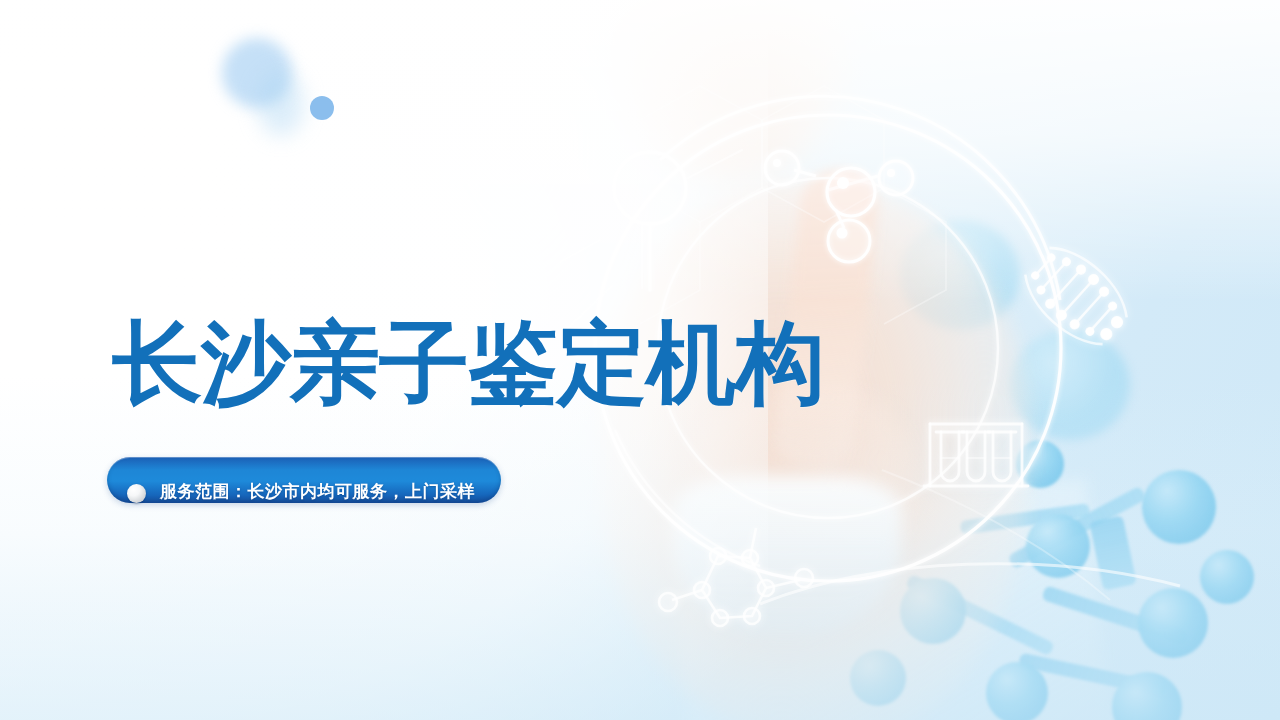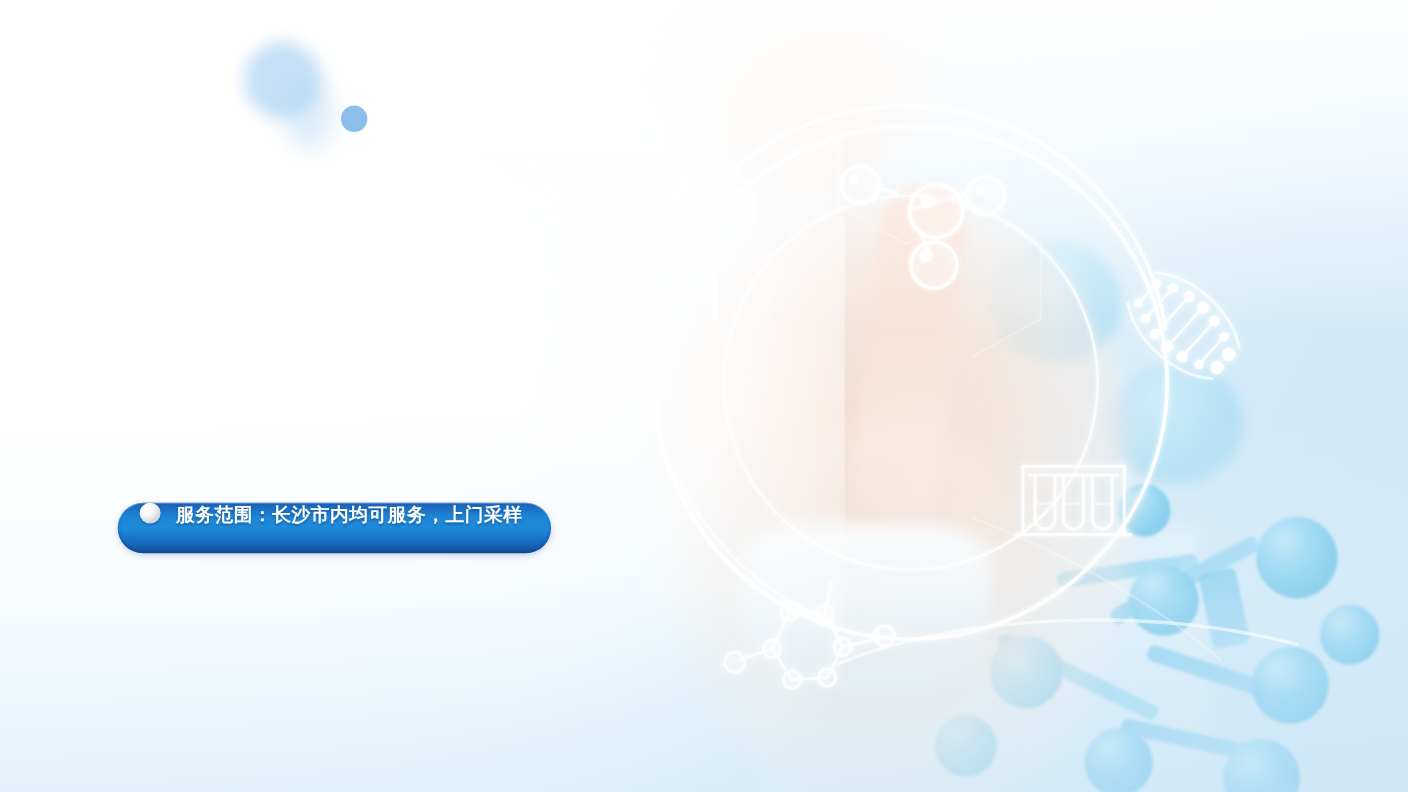--- a/index.html
+++ b/index.html
@@ -223,21 +223,21 @@
   }
 
   
   .badge {
     position: absolute;
     left: 107px;
     top: 457px;
     height: 46px;
     padding: 0 26px 0 20px;
     display: flex;
-    align-items: flex-start;
+    align-items: flex-end;
     gap: 14px;
     border-radius: 23px;
     background: linear-gradient(180deg,
         #1B5FB5 0%,
         #1E86D6 28%,
         #1E8ADA 52%,
         #1667BC 82%,
         #17509F 100%);
     box-shadow:
       inset 0 1px 0 rgba(255,255,255,0.30),
@@ -421,19 +421,20 @@
       <circle cx="668" cy="602" r="9" fill="rgba(255,255,255,0.12)"></circle>
       <circle cx="804" cy="578" r="9" fill="rgba(255,255,255,0.12)"></circle>
     </g>
 
     <g fill="none" stroke="#ffffff" stroke-opacity="0.60" stroke-width="3">
       <path d="M 760 604 C 880 556 1050 552 1180 586"></path>
       <path d="M 882 470 C 960 500 1040 540 1110 600" stroke-opacity="0.30" stroke-width="2"></path>
     </g>
   </svg>
 
+  <div class="title">长沙亲子鉴定机构</div>
 
   <div class="badge">
     <span class="badge-dot"></span>
     <span class="badge-text">服务范围：长沙市内均可服务，上门采样</span>
   </div>
 
 </div>
 
 </body></html>

